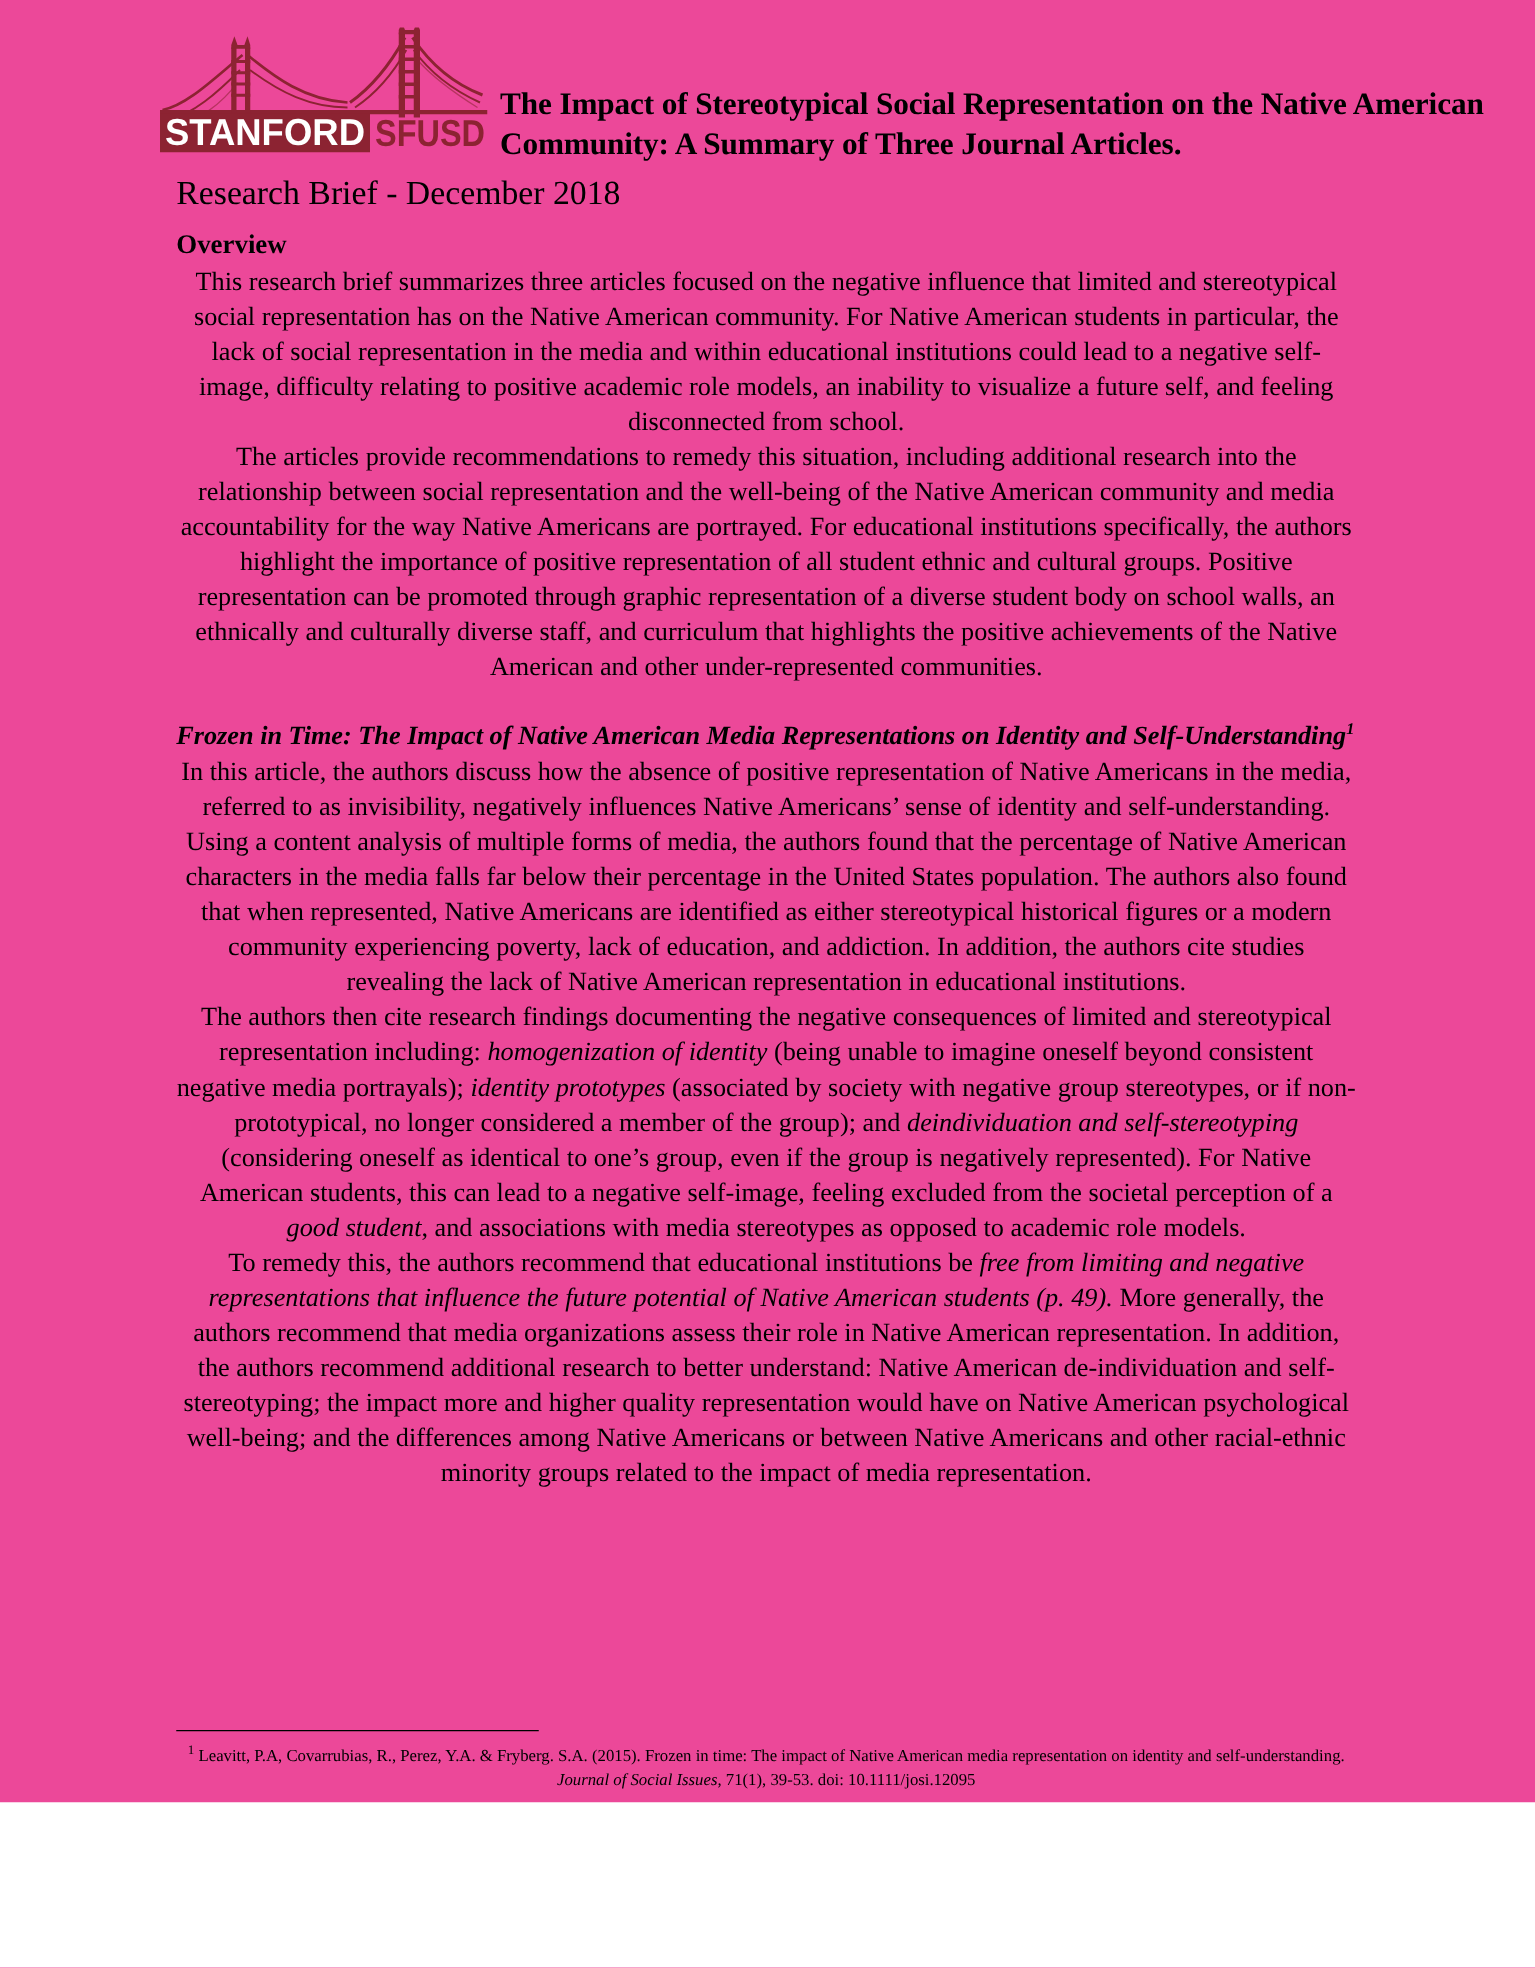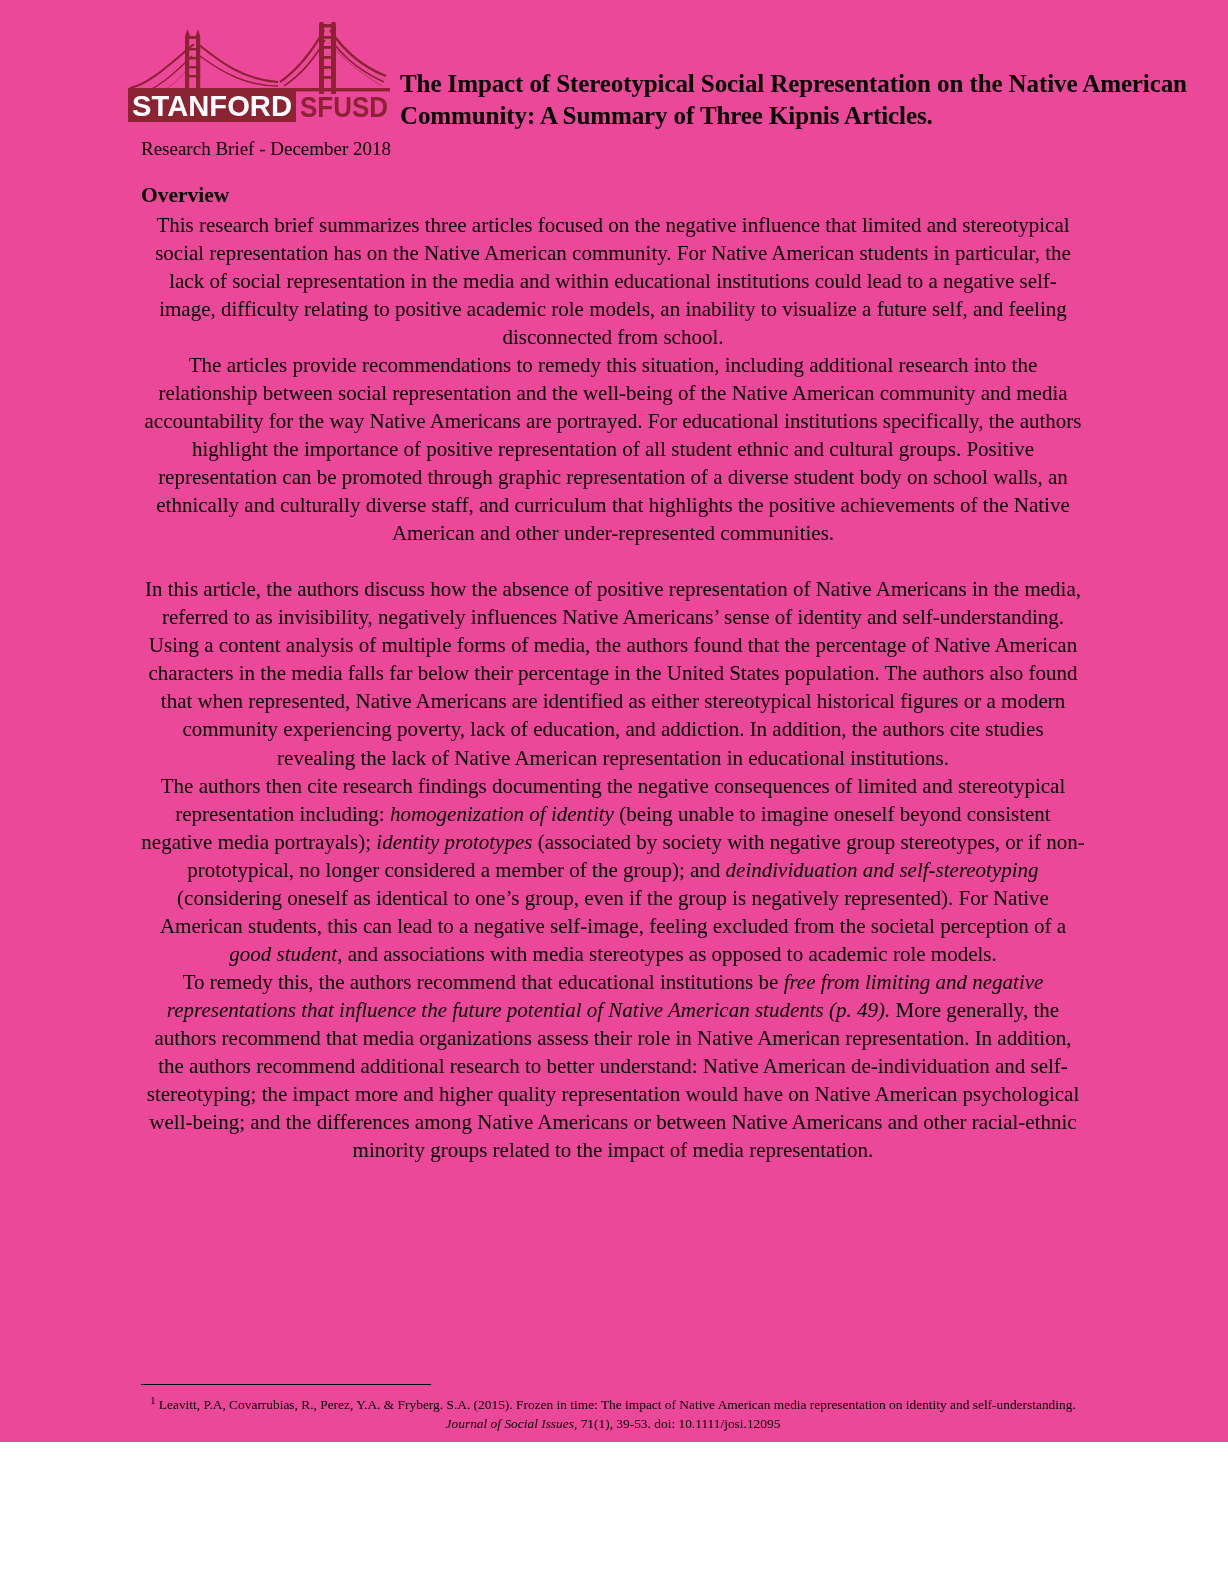--- a/index.html
+++ b/index.html
@@ -53,21 +53,21 @@
   .doc-title .tl {
     display: block;
     white-space: nowrap;
   }
 
   
   .brief-line {
     position: absolute;
     left: 141px;
     top: 137px;
-    font-size: 19px;
+    font-size: 27px;
     line-height: 1.3;
   }
 
   .content {
     position: absolute;
     left: 141px;
     top: 182px;
     width: 944px;
   }
 
@@ -197,36 +197,37 @@
         </g>
 
         <rect x="0" y="69" width="168" height="31" fill="#8C2332"></rect>
         <text x="4" y="94" font-family="Liberation Sans, sans-serif" font-size="30" font-weight="bold" fill="#ffffff" textLength="160" lengthAdjust="spacingAndGlyphs">STANFORD</text>
         <text x="172" y="95" font-family="Liberation Sans, sans-serif" font-size="30" font-weight="bold" fill="#8C2332" textLength="88" lengthAdjust="spacingAndGlyphs">SFUSD</text>
       </svg>
     </div>
 
     <div class="doc-title">
       <span class="tl">The Impact of Stereotypical Social Representation on the Native American</span>
-      <span class="tl">Community: A Summary of Three Kipnis Articles.</span>
+      <span class="tl">Community: A Summary of Three Journal Articles.</span>
     </div>
   </div>
 
   <div class="brief-line">Research Brief - December 2018</div>
 
   <div class="content">
 
     <h2 class="section-heading">Overview</h2>
 
     <p class="body-par tight">This research brief summarizes three articles focused on the negative influence that limited and stereotypical social representation has on the Native American community. For Native American students in particular, the lack of social representation in the media and within educational institutions could lead to a negative self-image, difficulty relating to positive academic role models, an inability to visualize a future self, and feeling disconnected from school.</p>
 
     <p class="body-par gap">The articles provide recommendations to remedy this situation, including additional research into the relationship between social representation and the well-being of the Native American community and media accountability for the way Native Americans are portrayed. For educational institutions specifically, the authors highlight the importance of positive representation of all student ethnic and cultural groups. Positive representation can be promoted through graphic representation of a diverse student body on school walls, an ethnically and culturally diverse staff, and curriculum that highlights the positive achievements of the Native American and other under-represented communities.</p>
 
     <div class="spacer-sec"></div>
 
+    <h3 class="article-heading"><span>Frozen in Time: The Impact of Native American Media Representations on Identity and Self-</span><span>Understanding</span><sup class="fn">1</sup></h3>
 
     <p class="body-par tight">In this article, the authors discuss how the absence of positive representation of Native Americans in the media, referred to as invisibility, negatively influences Native Americans’ sense of identity and self-understanding. Using a content analysis of multiple forms of media, the authors found that the percentage of Native American characters in the media falls far below their percentage in the United States population. The authors also found that when represented, Native Americans are identified as either stereotypical historical figures or a modern community experiencing poverty, lack of education, and addiction.  In addition, the authors cite studies revealing the lack of Native American representation in educational institutions.</p>
 
     <p class="body-par gap"><span>The authors then cite research findings documenting the negative consequences of limited and stereotypical representation including: </span><em class="term">homogenization of identity</em><span> (being unable to imagine oneself beyond consistent negative media portrayals); </span><em class="term">identity prototypes</em><span> (associated by society with negative group stereotypes, or if non-prototypical, no longer considered a member of the group); and </span><em class="term">deindividuation and self-stereotyping</em><span> (considering oneself as identical to one’s group, even if the group is negatively represented). For Native American students, this can lead to a negative self-image, feeling excluded from the societal perception of a </span><em class="term">good student</em><span>, and associations with media stereotypes as opposed to academic role models.</span></p>
 
     <p class="body-par gap"><span>To remedy this, the authors recommend that educational institutions be </span><em class="term">free from limiting and negative representations that influence the future potential of Native American students (p. 49).</em><span> More generally, the authors recommend that media organizations assess their role in Native American representation. In addition, the authors recommend additional research to better understand: Native American de-individuation and self-stereotyping; the impact more and higher quality representation would have on Native American psychological well-being; and the differences among Native Americans or between Native Americans and other racial-ethnic minority groups related to the impact of media representation.</span></p>
 
   </div>
 
   <div class="footnote-area">

